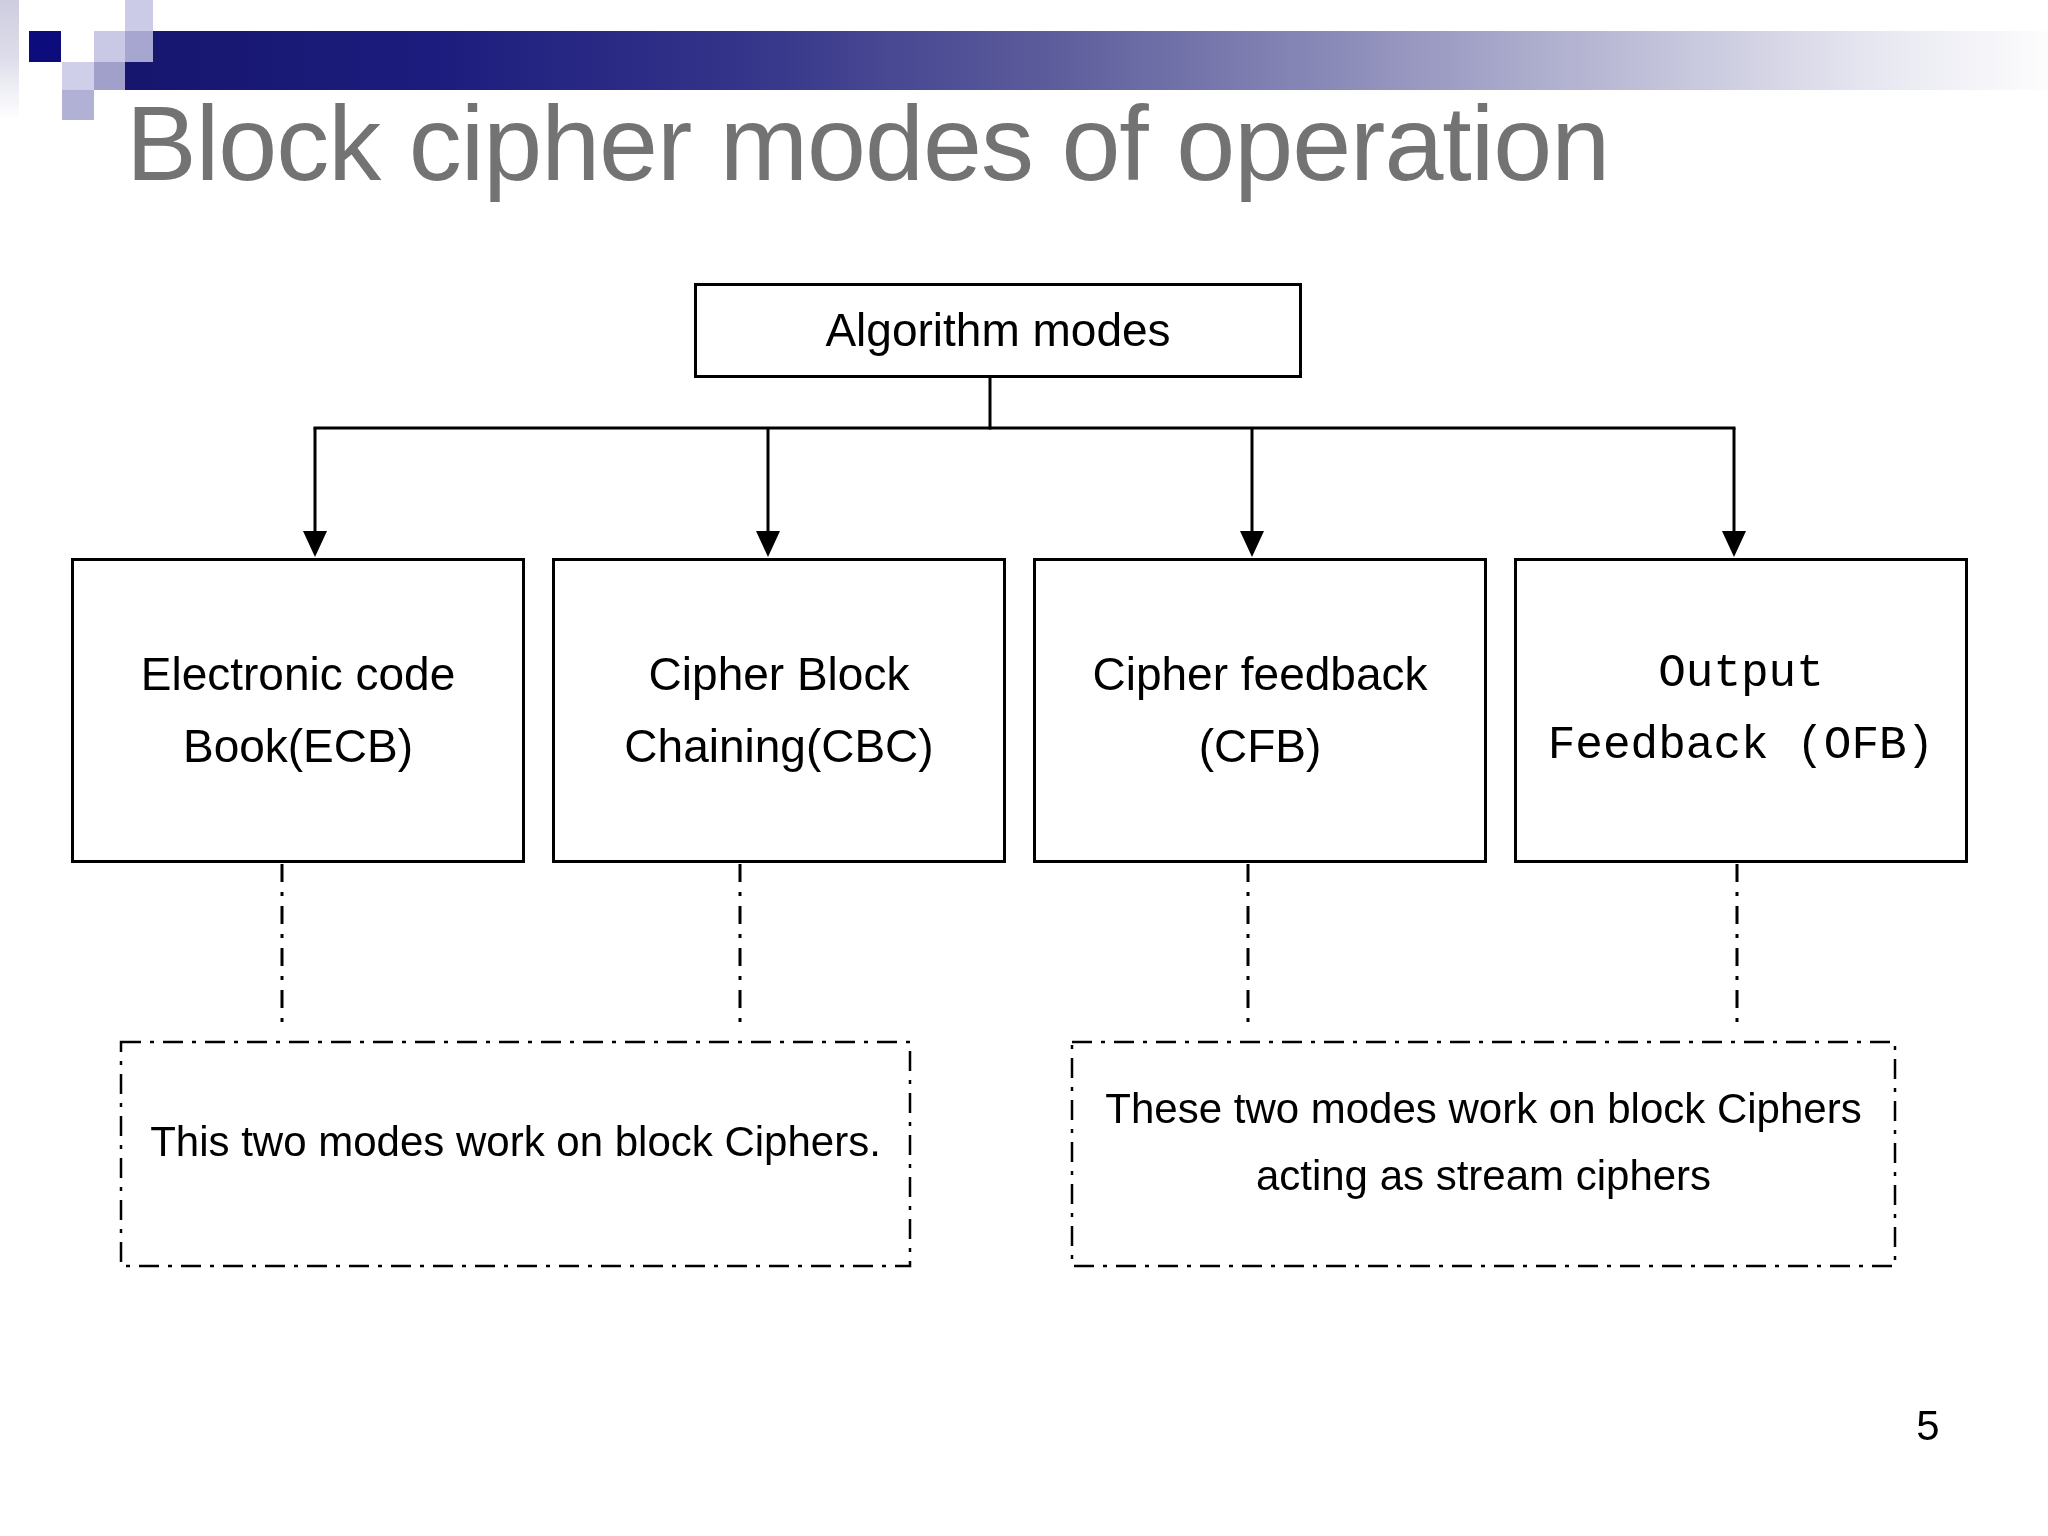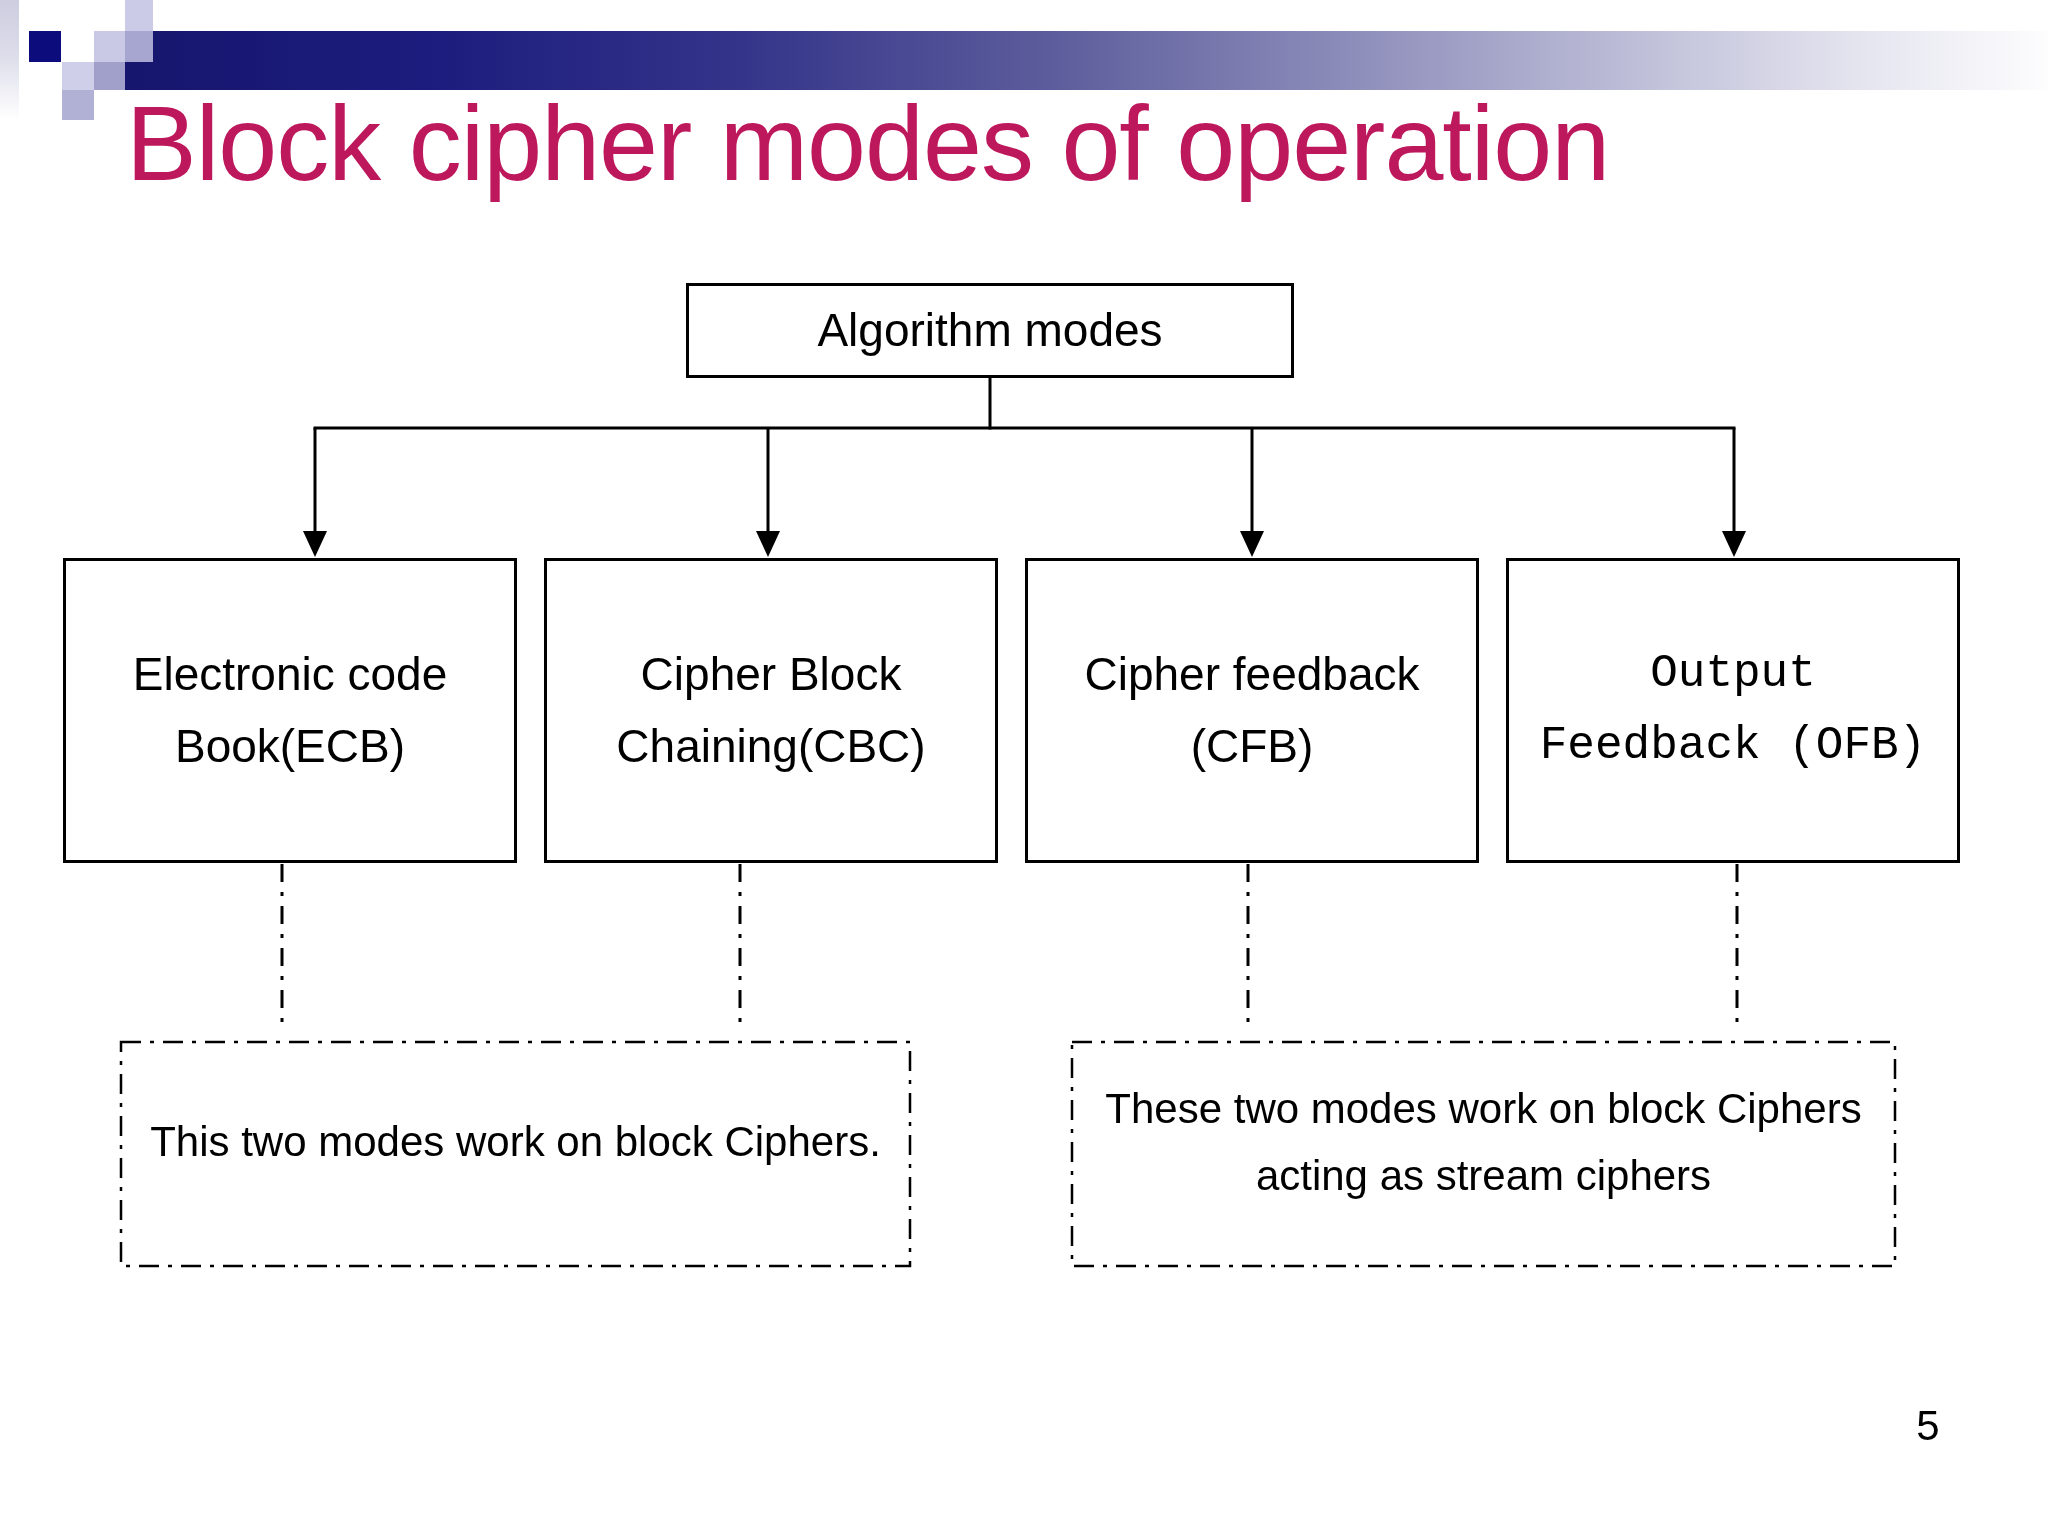--- a/index.html
+++ b/index.html
@@ -18,28 +18,29 @@
       #16166e 0%, #1c1c7e 16%, #34348a 32%, #5c5c9c 48%,
       #8e8ebb 64%, #bcbcd7 78%, #e4e4ef 90%, #fdfdfe 100%);
   }
   .strip{
     position:absolute;left:0;top:0;width:19px;height:120px;
     background:linear-gradient(to bottom,#cdcde0 0%,#dcdcea 45%,#ffffff 100%);
   }
   .title{
     position:absolute;left:126px;top:84px;width:1840px;
     font-size:106px;line-height:1.12;letter-spacing:-1px;
-    color:#be185d;white-space:nowrap;
+    color:#737373;white-space:nowrap;
   }
   .node{
     position:absolute;box-sizing:border-box;
     border:3px solid #000;background:#fff;
     display:flex;align-items:center;justify-content:center;
     text-align:center;font-size:46px;line-height:1.55;
     padding:0 20px;
+    margin-left:8px;
   }
   .note-text{
     position:absolute;box-sizing:border-box;
     display:flex;align-items:center;justify-content:center;
     text-align:center;font-size:42px;line-height:1.6;
     padding:0 18px 24px 18px;
   }
   .page-num{
     position:absolute;left:1898px;top:1402px;width:60px;
     font-size:42px;text-align:center;

